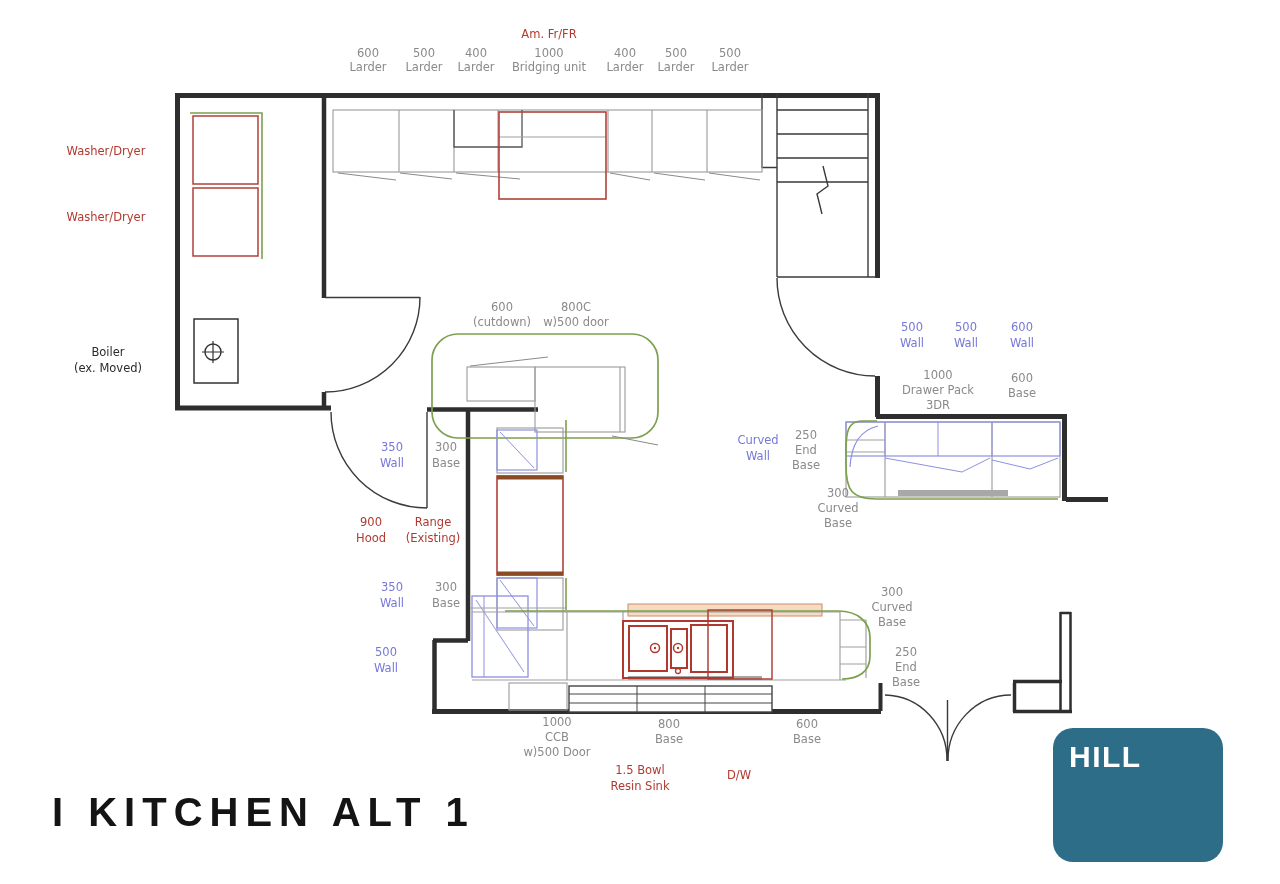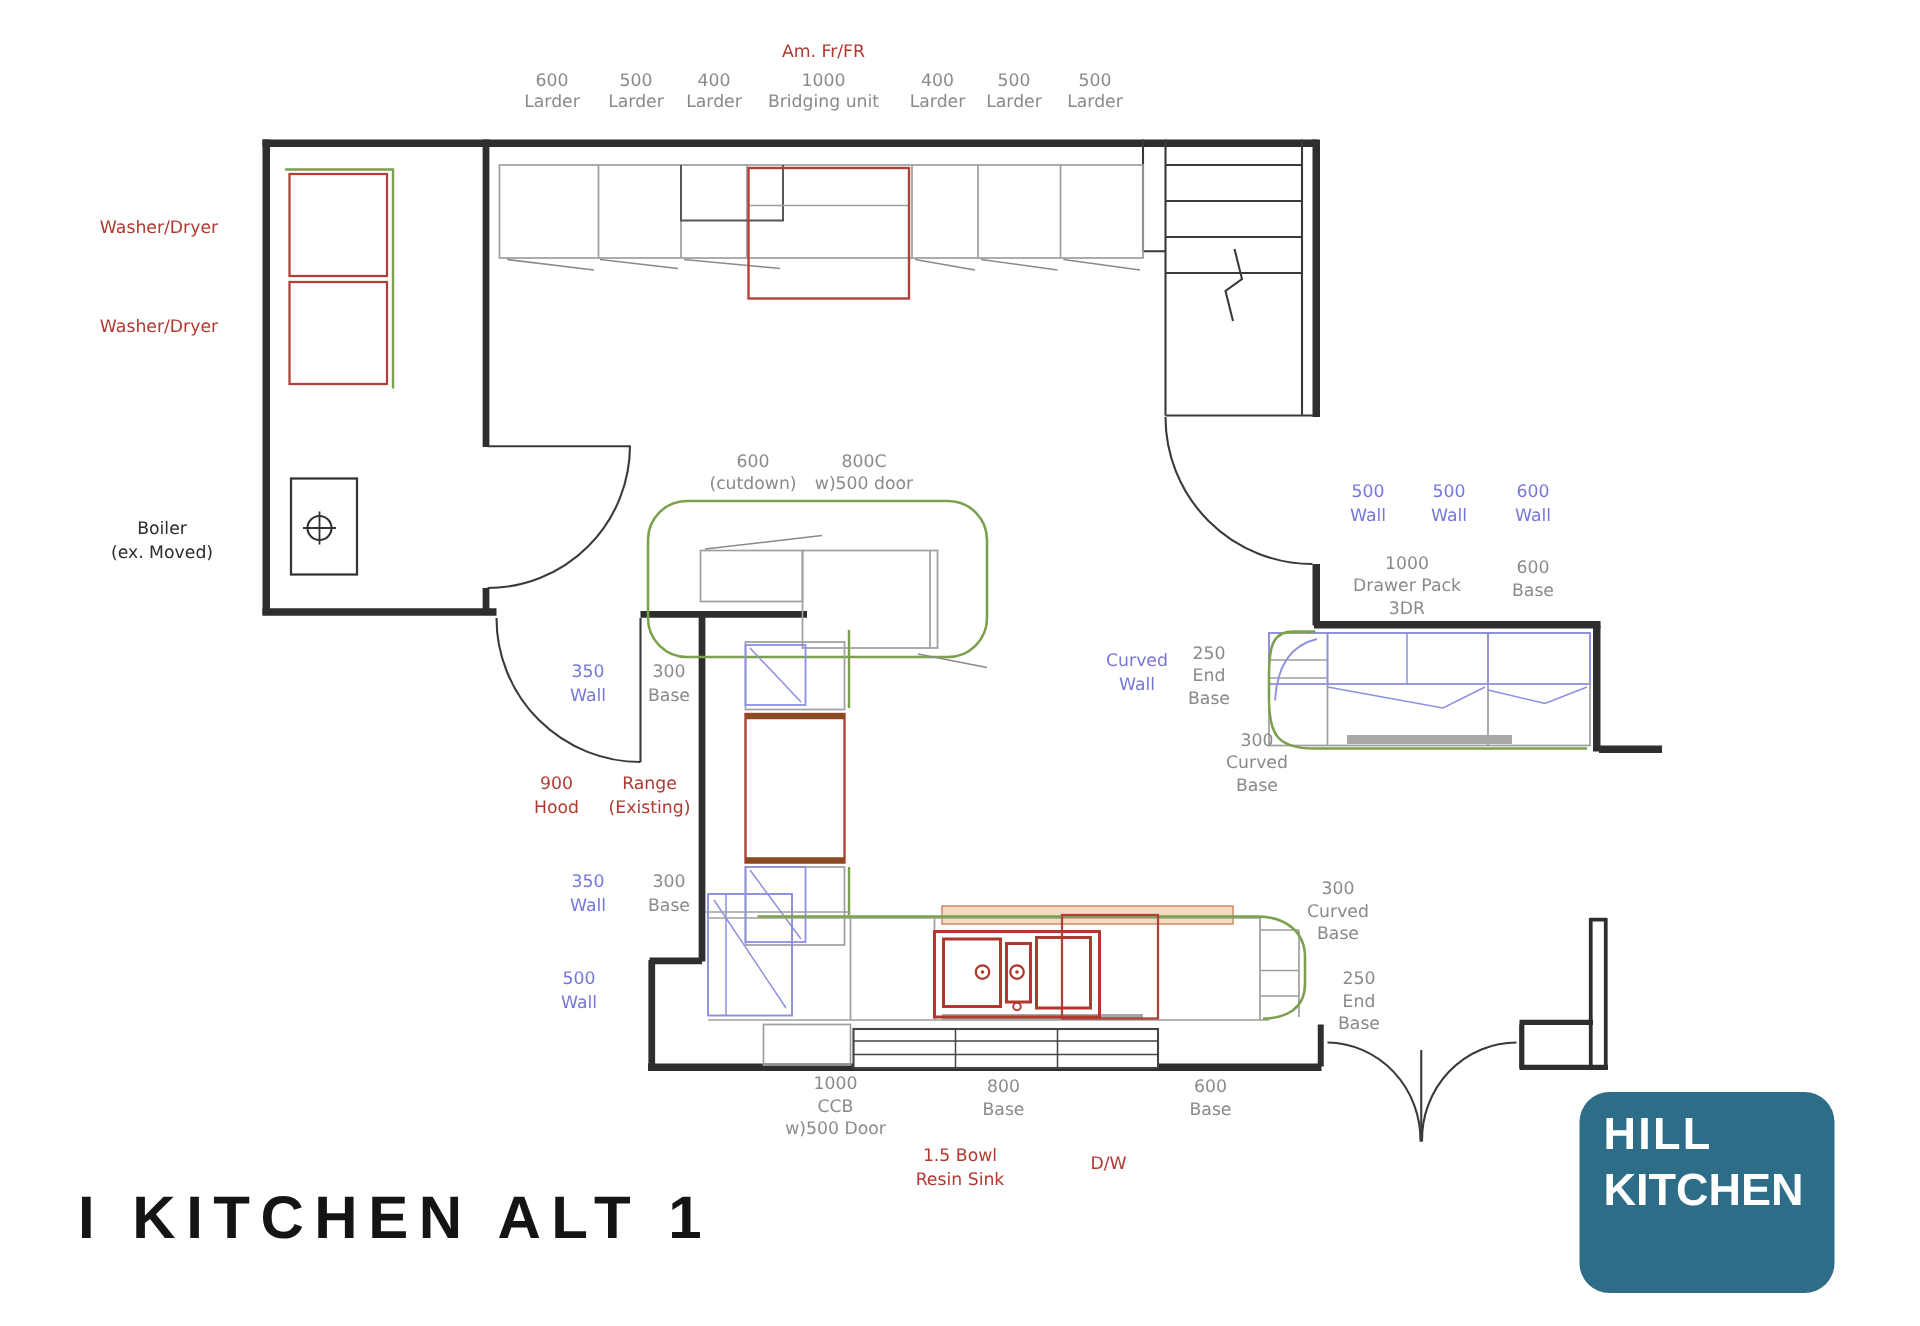--- a/index.html
+++ b/index.html
@@ -248,14 +248,13 @@
     <text class="t-r mid" x="640" y="774">1.5 Bowl</text>
     <text class="t-r mid" x="640" y="790">Resin Sink</text>
     <text class="t-r mid" x="739" y="779">D/W</text>
   </g>
 </svg>
 
 <div id="plan-title">I Kitchen ALT 1</div>
 
 <div id="logo-box">
   <div class="logo-line">HILL</div>
-  <div class="logo-line" style="letter-spacing:0px;">KITCHEN</div>
 </div>
 
 </body></html>

